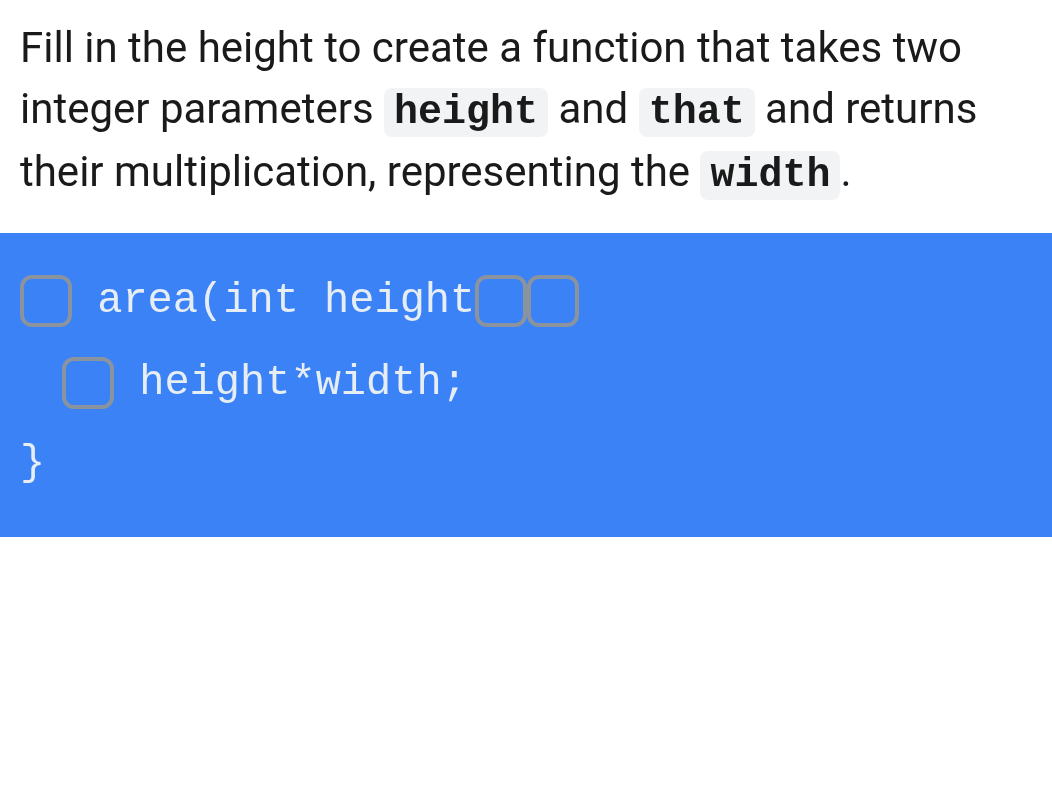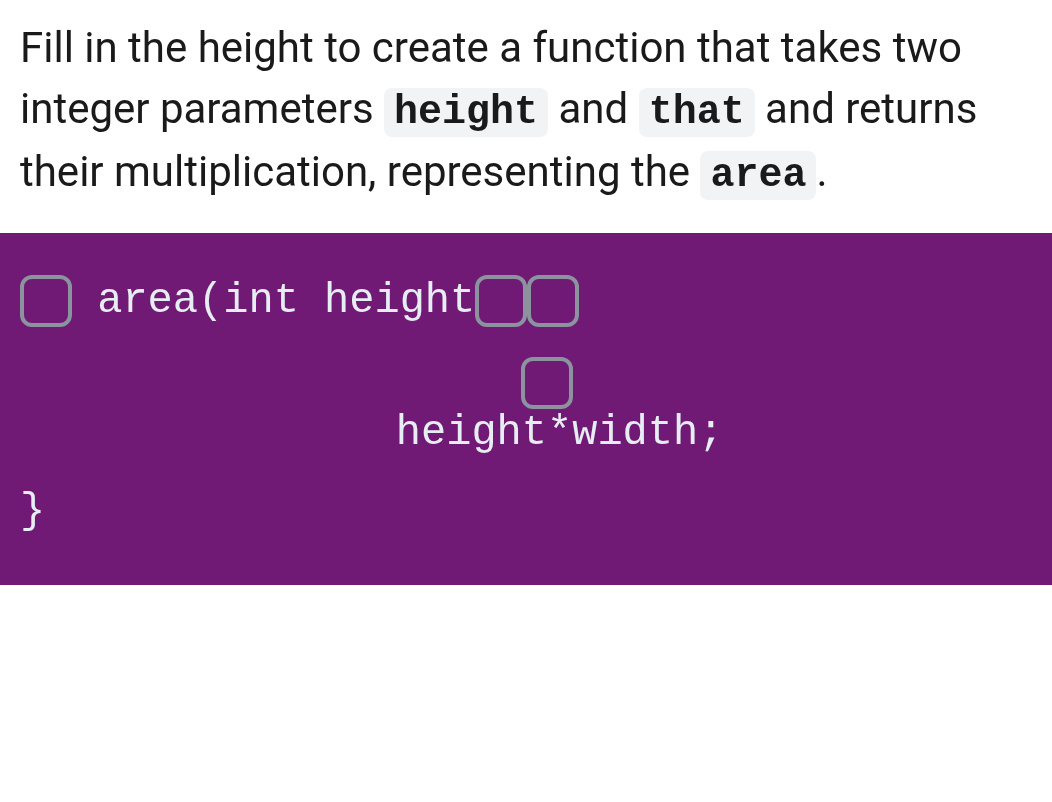--- a/index.html
+++ b/index.html
@@ -25,21 +25,21 @@
     .inline-code {
       font-family: 'SF Mono', 'Monaco', 'Consolas', 'Courier New', monospace;
       background: #f1f3f5;
       border-radius: 8px;
       padding: 2px 10px;
       font-weight: 600;
       font-size: 40px;
     }
     
     .code-block {
-      background: #701a75;
+      background: #3b82f6;
       padding: 42px 20px 50px 20px;
       font-family: 'SF Mono', 'Monaco', 'Consolas', 'Courier New', monospace;
       font-size: 42px;
       color: #e6edf3;
       font-weight: 500;
     }
     
     .code-line {
       display: flex;
       align-items: center;
@@ -62,28 +62,27 @@
       vertical-align: middle;
       flex-shrink: 0;
     }
     
     .code-text {
       white-space: pre;
     }
     
     .indent-1 {
       padding-left: 42px;
-      flex-direction: column;
     }
   </style>
 </head>
 <body>
 
 <div class="prompt">
-  <span>Fill in the height to create a function that takes two integer parameters </span><span class="inline-code">height</span><span> and </span><span class="inline-code">that</span><span> and returns their multiplication, representing the </span><span class="inline-code">area</span><span>.</span>
+  <span>Fill in the height to create a function that takes two integer parameters </span><span class="inline-code">height</span><span> and </span><span class="inline-code">that</span><span> and returns their multiplication, representing the </span><span class="inline-code">width</span><span>.</span>
 </div>
 
 <div class="code-block">
   <div class="code-line">
     <span class="blank-input"></span>
     <span class="code-text"> area(int height</span>
     <span class="blank-input"></span>
     <span class="blank-input"></span>
   </div>
   <div class="code-line indent-1">

